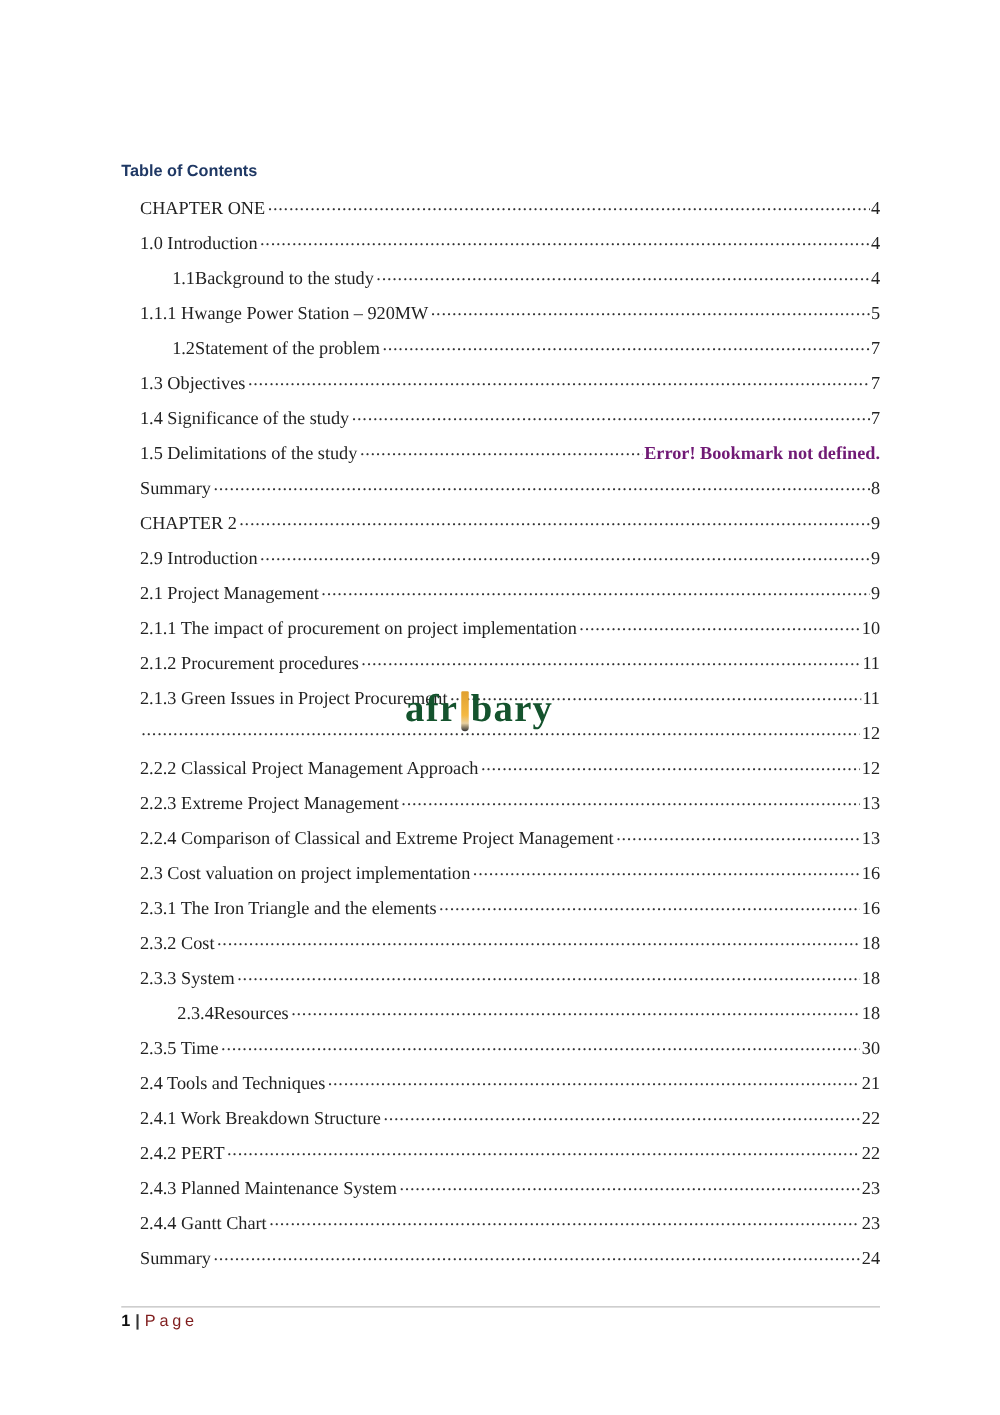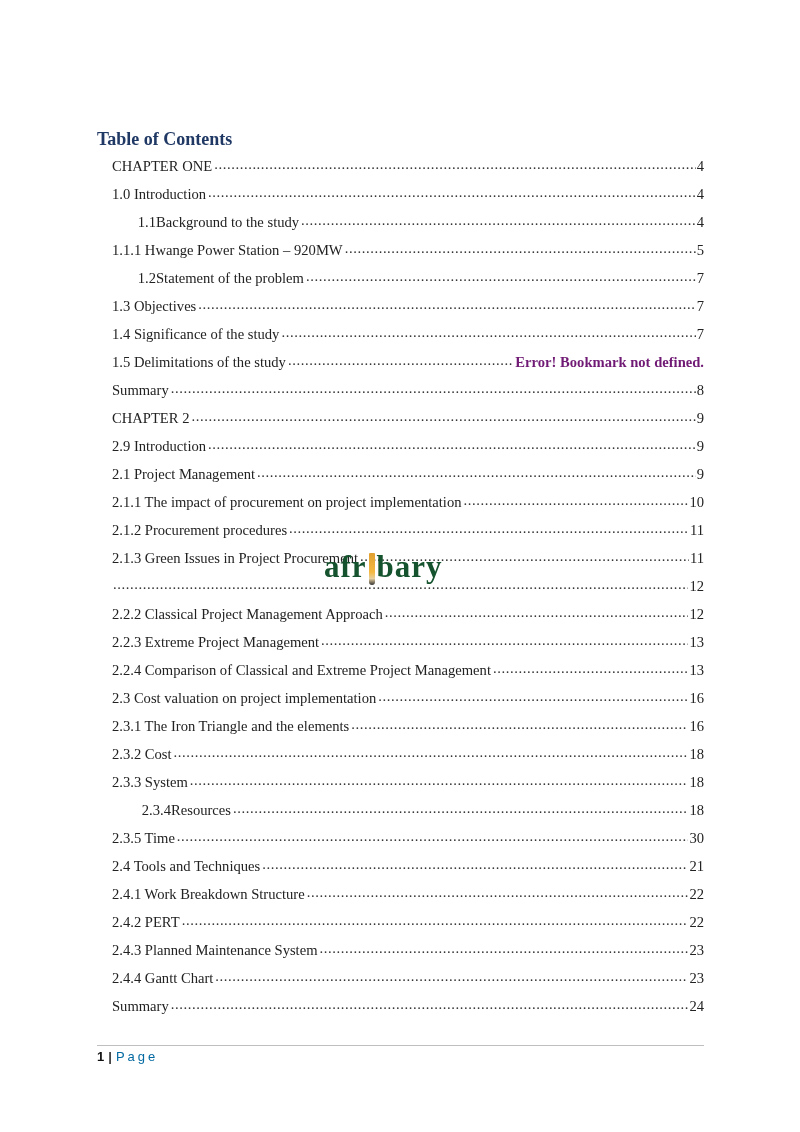--- a/index.html
+++ b/index.html
@@ -1,20 +1,20 @@
 <!DOCTYPE html>
 <html><head>
   <meta charset="utf-8">
   <style>
     html, body { margin: 0; padding: 0; background: #ffffff; }
     body { width: 800px; height: 1132px; position: relative; overflow: hidden; }
     .page { position: absolute; left: 0; top: 0; width: 800px; height: 1132px; background: #fff; }
     .toc-title {
       position: absolute; left: 97px; top: 129px;
-      font-family: Liberation Serif, serif; font-weight: bold; font-size: 18px;
+      font-family: Liberation Sans, sans-serif; font-weight: bold; font-size: 13px;
       color: #1f3864; letter-spacing: 0px;
     }
     .toc { position: absolute; left: 112px; top: 156px; width: 592px; }
     .toc-row {
       display: flex; align-items: baseline; height: 28px;
       font-family: "Liberation Serif", serif; font-size: 14.6px; color: #222;
       white-space: nowrap; cursor: pointer;
     }
     .toc-row .num { display: inline-block; text-align: right; }
     .toc-row .num.tabbed { width: 44px; }
@@ -30,21 +30,21 @@
     }
     .toc-row .page-num { text-align: right; }
     .toc-row .page-num.error { font-weight: bold; color: #701a75; }
     .footer-rule { position: absolute; left: 97px; top: 1045px; width: 607px; height: 1px; background: #bfbfbf; }
     .footer {
       position: absolute; left: 97px; top: 1049px;
       font-family: "Liberation Sans", sans-serif; font-size: 13px; color: #333;
     }
     .footer .pnum { font-weight: bold; color: #111; }
     .footer .sep { margin: 0 4px; font-weight: bold; }
-    .footer .pword { letter-spacing: 3px; color: #0369a1; }
+    .footer .pword { letter-spacing: 3px; color: #7f1d1d; }
     .watermark {
       position: absolute; left: 324px; top: 545px; height: 40px;
       font-family: Liberation Serif, serif; font-weight: bold; font-size: 31px;
       color: #14532d; letter-spacing: 1px; display: flex; align-items: flex-end;
     }
     .watermark .pencil {
       display: inline-block; width: 6px; height: 32px; margin: 0 2px;
       background: linear-gradient(to bottom, #e0a030 0%, #f4b942 60%, #e8d0a0 80%, #333 100%);
       border-radius: 1px 1px 3px 3px;
     }

